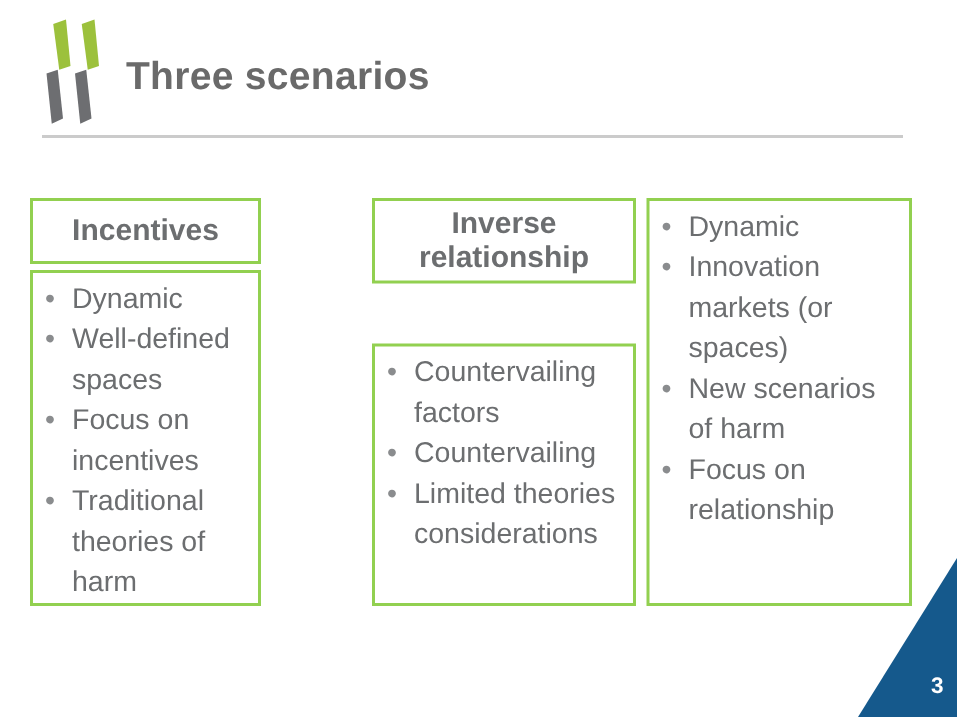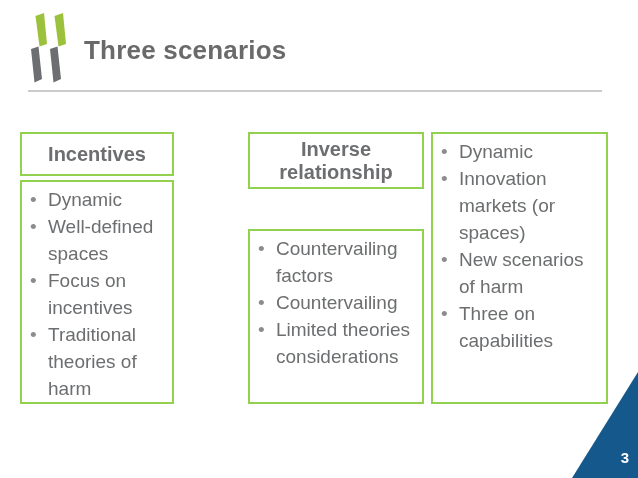--- a/index.html
+++ b/index.html
@@ -108,21 +108,21 @@
       </ul>
     </div>
   </div>
 
   <div class="col col-3">
     <div class="col-body">
       <ul>
         <li>Dynamic</li>
         <li>Innovation markets (or spaces)</li>
         <li>New scenarios of harm</li>
-        <li>Three on capabilities</li>
+        <li>Focus on relationship</li>
       </ul>
     </div>
   </div>
 
   <svg class="corner" viewBox="0 0 66 106" xmlns="http://www.w3.org/2000/svg" aria-hidden="true">
     <polygon points="0,106 66,0 66,106" fill="#15598C"></polygon>
   </svg>
   <div class="page-number">3</div>
 
 </div>

